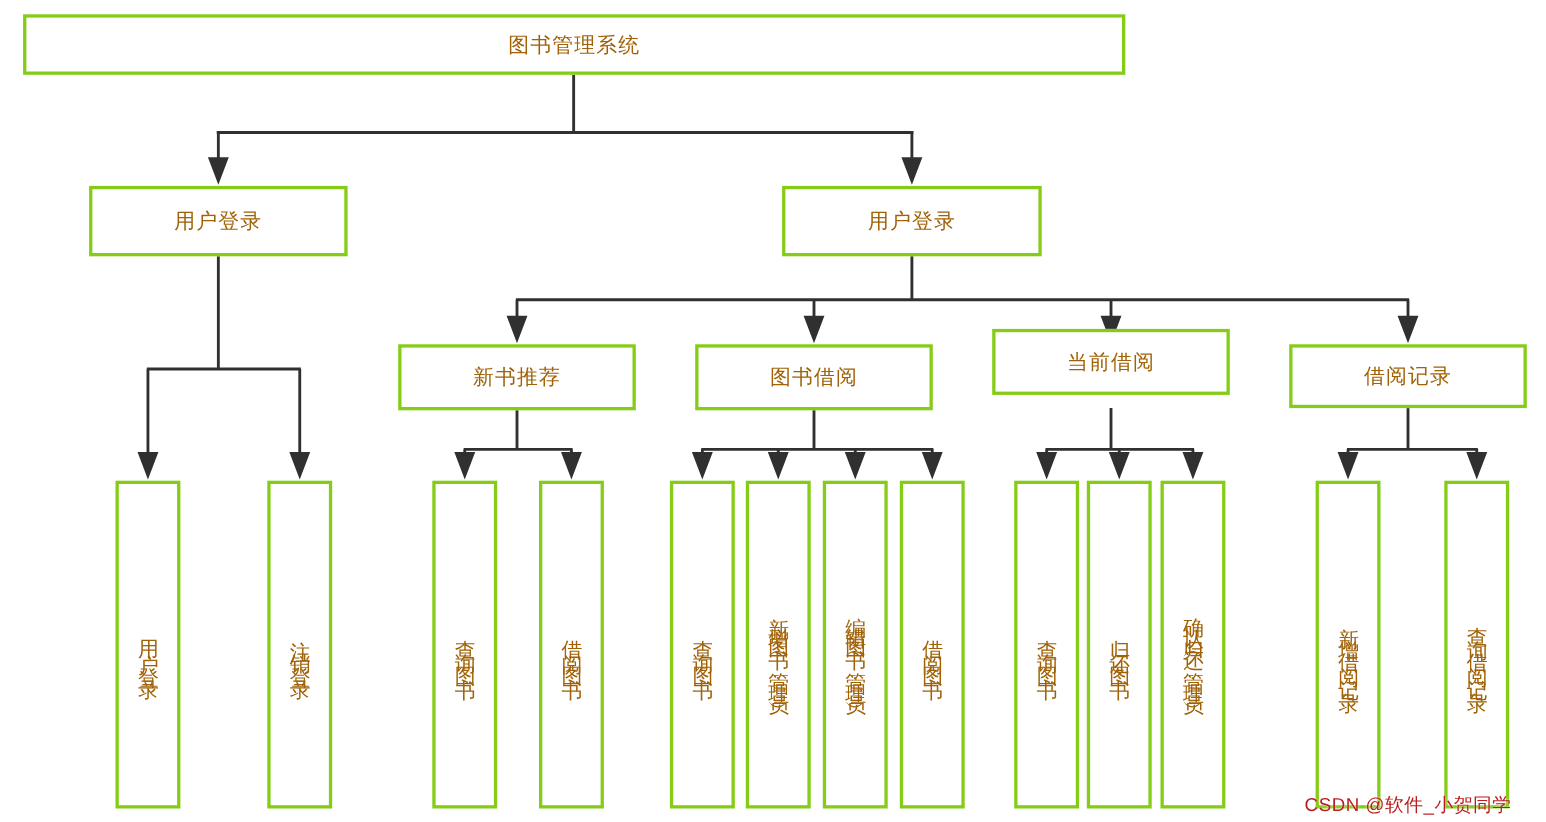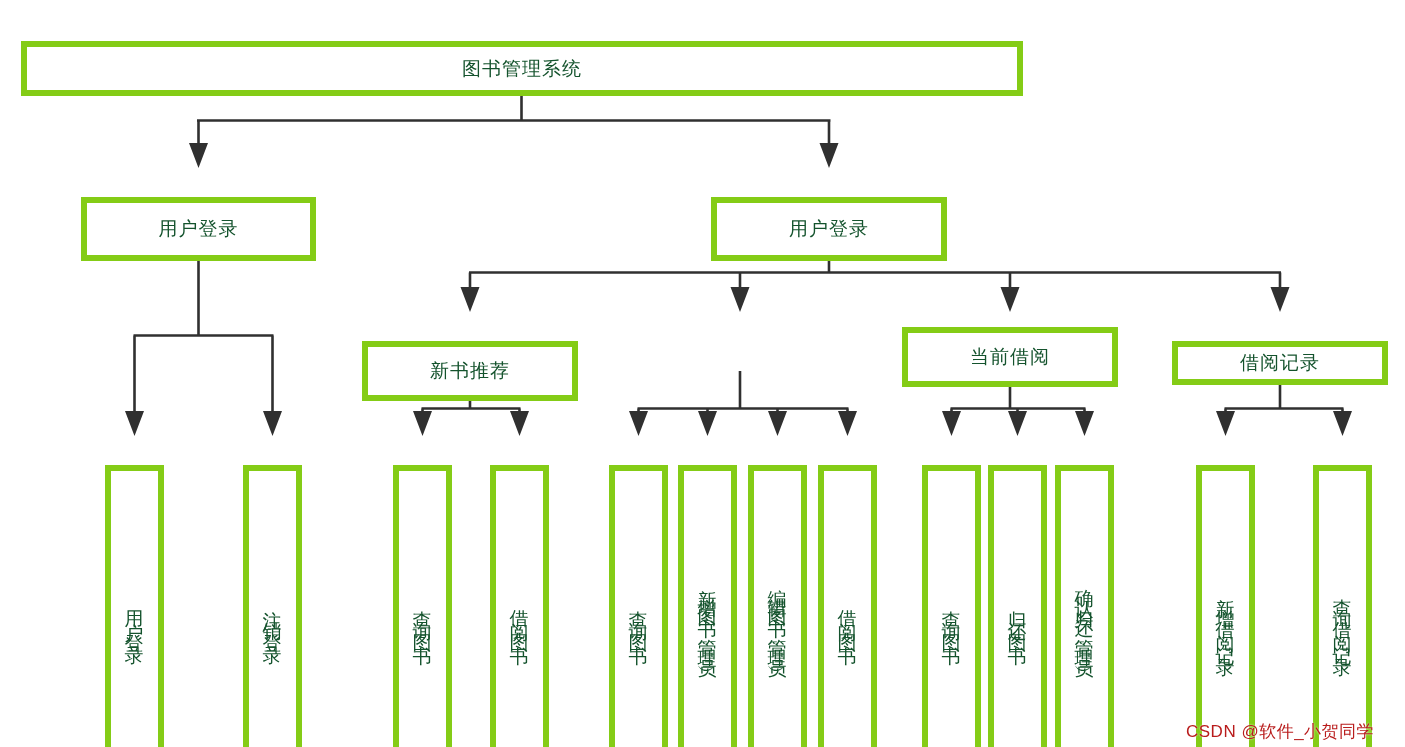--- a/index.html
+++ b/index.html
@@ -3,23 +3,23 @@
 <meta charset="utf-8">
 <style>
   html,body{margin:0;padding:0;background:#fff;}
   *{box-sizing:border-box;}
   .canvas{
     position:relative;width:1405px;height:747px;background:#ffffff;overflow:hidden;
     font-family:"Liberation Sans","DejaVu Sans",sans-serif;color:#333333;
   }
   .connectors{position:absolute;left:0;top:0;width:1405px;height:747px;pointer-events:none;}
   .node{
-    position:absolute;background:#ffffff;border:6px solid #84cc16;
+    position:absolute;background:#ffffff;border:3px solid #84cc16;
     display:flex;align-items:center;justify-content:center;
-    font-size:19px;color:#14532d;letter-spacing:1px;white-space:nowrap;margin-top:28px;
+    font-size:19px;color:#a16207;letter-spacing:1px;white-space:nowrap;
   }
   .vbox{
     writing-mode:vertical-rl;text-orientation:mixed;
     letter-spacing:12px;line-height:1;padding-top:10px;
   }
   .watermark{
     position:absolute;left:1186px;top:720px;width:215px;
     font-size:17px;color:#b91c1c;letter-spacing:0.5px;white-space:nowrap;
     text-shadow:0 0 2px #ffffff;
   }
@@ -60,22 +60,23 @@
       M1216,411 L1235,411 L1225.5,436 Z
       M1333,411 L1352,411 L1342.5,436 Z"></path>
   </svg>
 
   <div class="node" style="left:21px;top:13px;width:1002px;height:55px">图书管理系统</div>
 
   <div class="node" style="left:81px;top:169px;width:235px;height:64px">用户登录</div>
   <div class="node" style="left:711px;top:169px;width:236px;height:64px">用户登录</div>
 
   <div class="node" style="left:362px;top:313px;width:216px;height:60px">新书推荐</div>
+  <div class="node" style="left:632px;top:313px;width:216px;height:60px">图书借阅</div>
   <div class="node" style="left:902px;top:299px;width:216px;height:60px">当前借阅</div>
-  <div class="node" style="left:1172px;top:313px;width:216px;height:44px">借阅记录</div>
+  <div class="node" style="left:1172px;top:313px;width:216px;height:58px">借阅记录</div>
 
   <div class="node vbox" style="left:105px;top:437px;width:59px;height:298px">用户登录</div>
   <div class="node vbox" style="left:243px;top:437px;width:59px;height:298px">注销登录</div>
 
   <div class="node vbox" style="left:393px;top:437px;width:59px;height:298px">查询图书</div>
   <div class="node vbox" style="left:490px;top:437px;width:59px;height:298px">借阅图书</div>
 
   <div class="node vbox" style="left:609px;top:437px;width:59px;height:298px">查询图书</div>
   <div class="node vbox" style="left: 678px; top: 437px; width: 59px; height: 298px; letter-spacing: 10px;">新增图书（管理员）</div>
   <div class="node vbox" style="left: 748px; top: 437px; width: 59px; height: 298px; letter-spacing: 10px;">编辑图书（管理员）</div>

